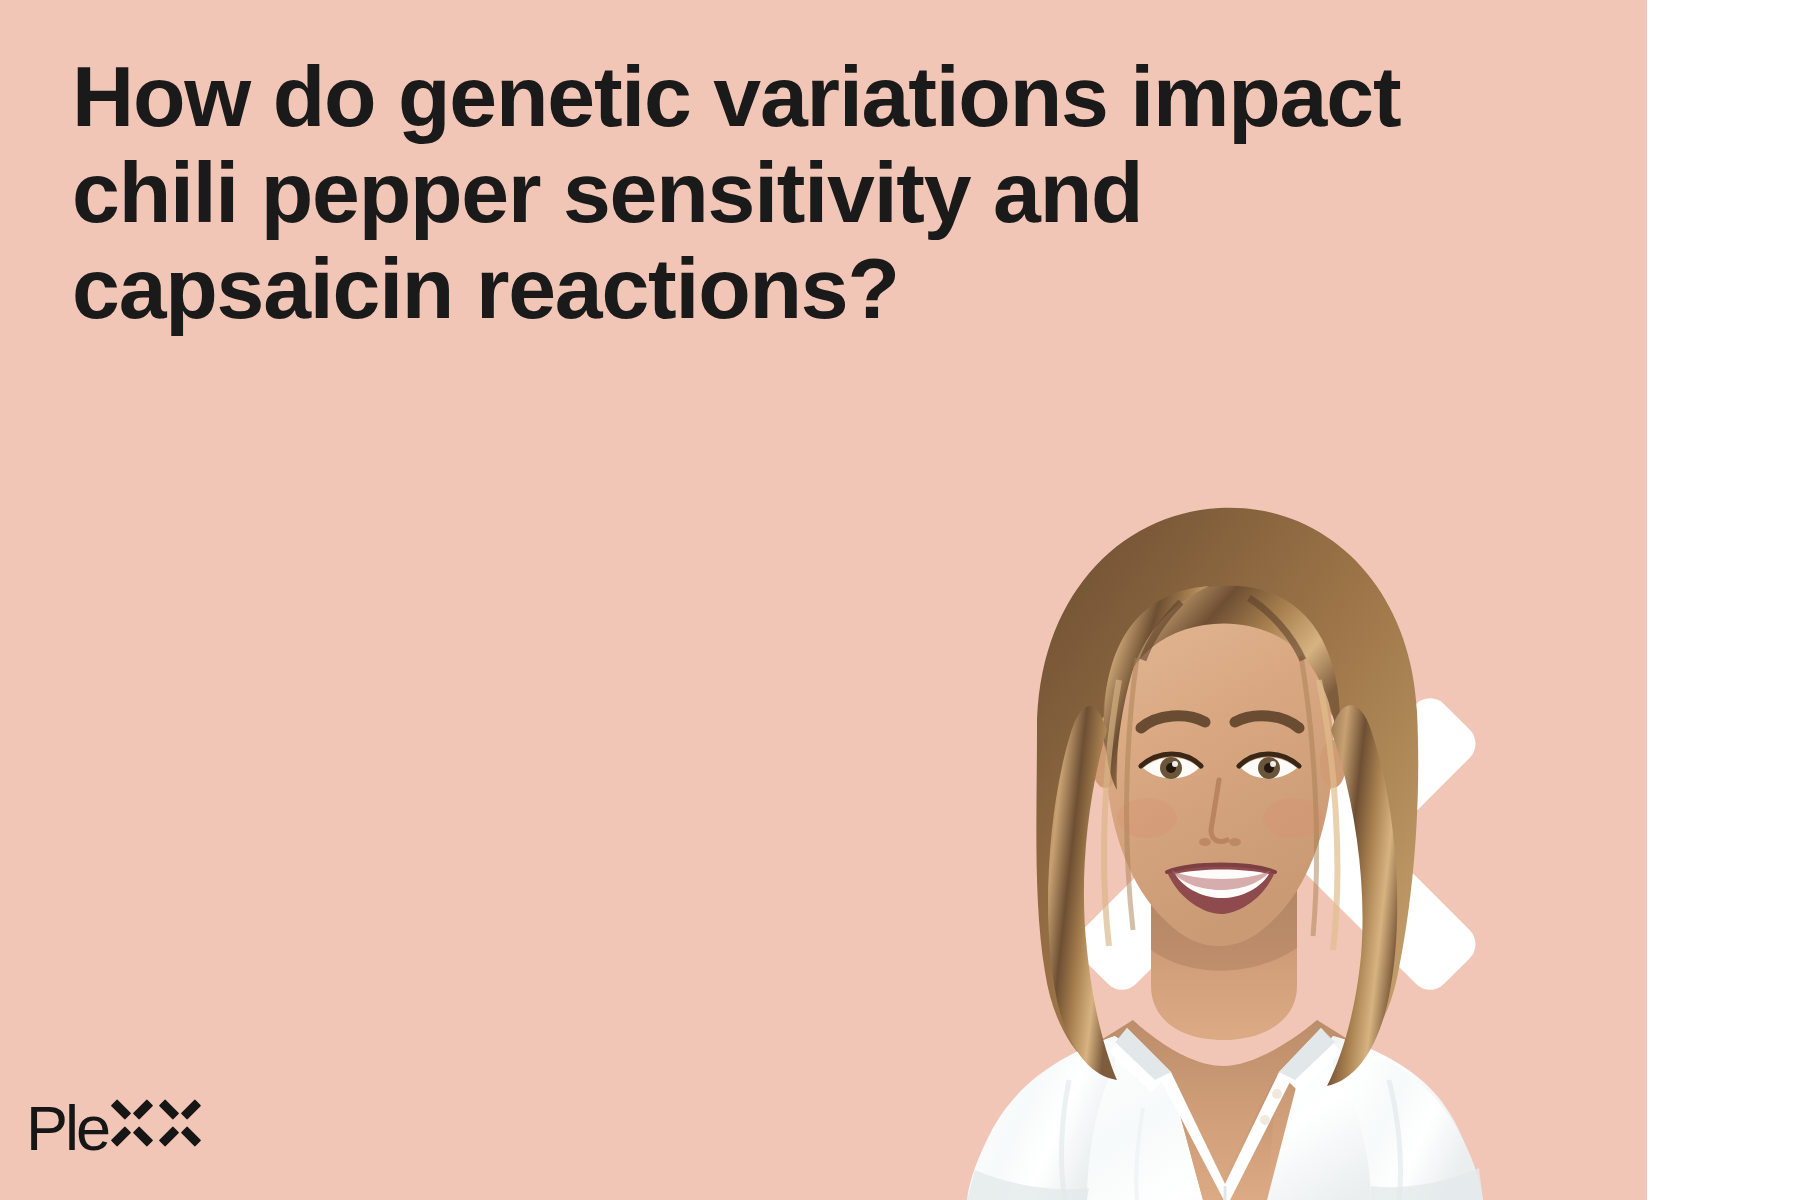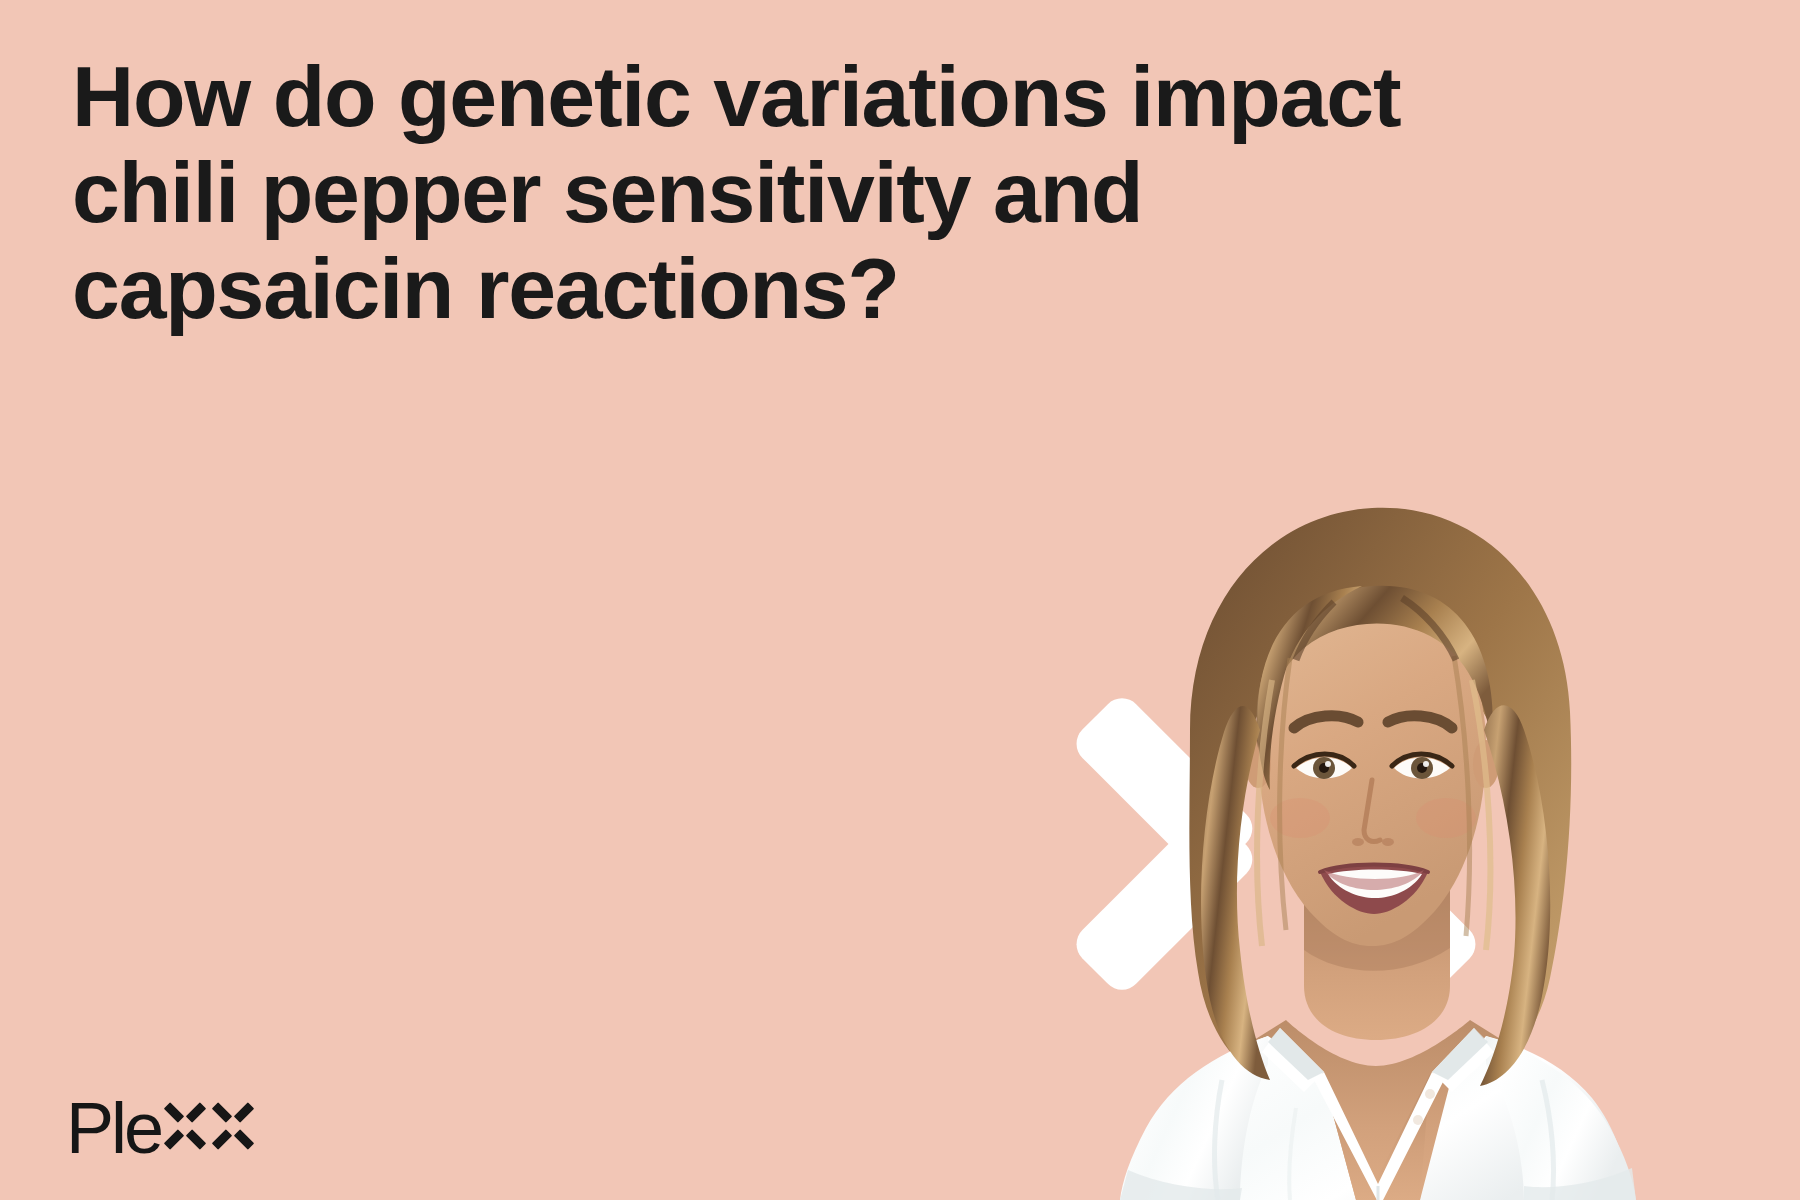--- a/index.html
+++ b/index.html
@@ -7,21 +7,21 @@
     margin: 0;
     padding: 0;
     background: #ffffff;
   }
   body {
     font-family: "Liberation Sans", sans-serif;
   }
 
   .card {
     position: relative;
-    width: 1800px;
+    width: 1647px;
     height: 1200px;
     overflow: hidden;
     background: #f2c6b6;
   }
 
   
   .headline {
     position: absolute;
     left: 72px;
     top: 48px;
@@ -41,25 +41,24 @@
     position: absolute;
     left: 26px;
     bottom: 32px;
     display: flex;
     align-items: baseline;
     height: 86px;
   }
   .wordmark-text {
     font-family: "Liberation Sans", sans-serif;
     font-weight: 400;
-    font-size: 72px;
+    font-size: 63px;
     line-height: 92px;
     letter-spacing: -3px;
     color: #161616;
-    margin-left: 40px;
   }
   .wordmark .star {
     position: relative;
     display: inline-block;
     width: 46px;
     height: 46px;
     margin: 0 1px;
     vertical-align: baseline;
     top: -4px;
   }

